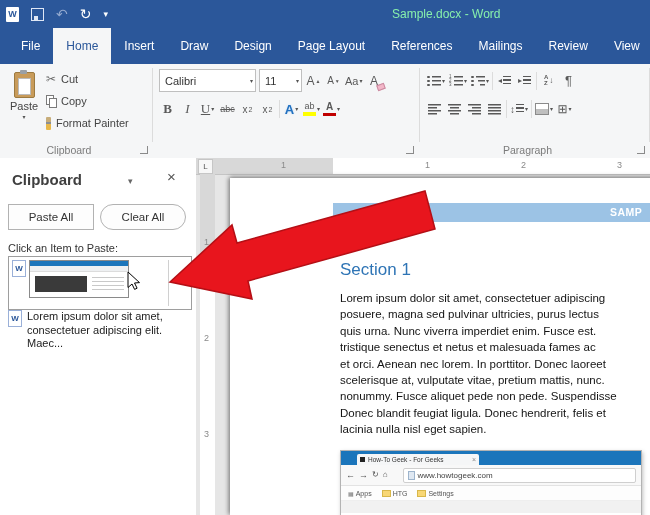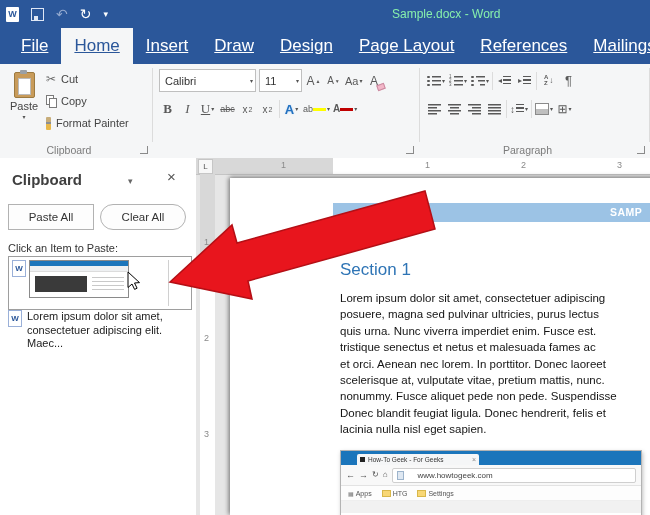--- a/index.html
+++ b/index.html
@@ -9,21 +9,21 @@
   .titlebar{position:absolute;left:0;top:0;width:100%;height:28px;background:#2b579a;color:#fff;}
   .qat{position:absolute;left:6px;top:0;height:28px;display:flex;align-items:center;gap:12px;}
   .appicon{width:13px;height:15px;background:#fff;border-radius:1px;display:flex;align-items:center;justify-content:center;color:#2b579a;font-weight:bold;font-size:9px;}
   .qi{font-size:14px;line-height:1;color:#fff;}
   .qi.dim{color:#93a9cf;}
   .savei{width:11px;height:11px;border:1.5px solid #dfe7f5;position:relative;}
   .savei::after{content:"";position:absolute;left:2px;bottom:0;width:4px;height:4px;background:#dfe7f5;}
   .win-title{position:absolute;left:392px;top:7px;font-size:12px;color:#86efac;white-space:nowrap;}
   
   .tabrow{position:absolute;left:0;top:28px;width:100%;height:36px;background:#2b579a;display:flex;padding-left:8px;}
-  .tab{height:36px;display:flex;align-items:center;padding:0 13px;color:#fff;font-size:17px;white-space:nowrap;cursor:default;text-decoration:underline;}
+  .tab{height:36px;display:flex;align-items:center;padding:0 13px;color:#fff;font-size:12px;white-space:nowrap;cursor:default;}
   .tab.active{background:#f5f6f7;color:#2b579a;}
   
   .ribbon{position:absolute;left:0;top:64px;width:100%;height:94px;background:#f5f6f7;border-bottom:1px solid #d2d2d2;font-size:11px;color:#444;}
   .vdv{position:absolute;top:4px;bottom:16px;width:1px;background:#dcdcdc;}
   .grp{position:absolute;top:0;height:100%;}
   .grp-label{position:absolute;left:0;right:14px;bottom:2px;text-align:center;font-size:10.5px;color:#7b7b7b;}
   .lnch{position:absolute;right:4px;bottom:4px;width:7px;height:7px;border-right:1.5px solid #8a8a8a;border-bottom:1.5px solid #8a8a8a;}
   .g-clip{left:0;width:152px;} .g-font{left:153px;width:265px;} .g-para{left:420px;width:229px;}
   .rrow{position:absolute;left:6px;display:flex;align-items:center;gap:3px;}
   .r1{top:6px;height:21px;} .r2{top:34px;height:22px;}
@@ -34,21 +34,21 @@
   .paste-btn{position:absolute;left:4px;top:5px;width:40px;height:68px;display:flex;flex-direction:column;align-items:center;justify-content:flex-start;gap:2px;padding-top:3px;}
   .ic-paste{width:19px;height:24px;background:#c89b5a;border:1px solid #9c7a40;border-radius:2px;position:relative;}
   .ic-paste::before{content:"";position:absolute;left:3px;top:5px;width:11px;height:15px;background:#fff;border:1px solid #bbb;}
   .ic-paste::after{content:"";position:absolute;left:5px;top:-3px;width:7px;height:4px;background:#9aa0a6;border-radius:1px;}
   .cc-col{position:absolute;left:46px;top:6px;display:flex;flex-direction:column;gap:4px;}
   .cc-row{display:flex;align-items:center;gap:5px;height:18px;white-space:nowrap;color:#444;}
   .ic-copy{position:relative;width:10px;height:12px;}
   .ic-copy::before,.ic-copy::after{content:"";position:absolute;width:6px;height:8px;border:1px solid #7a7a7a;background:#fff;}
   .ic-copy::before{left:0;top:0;} .ic-copy::after{left:3px;top:3px;}
   .ic-brush{width:5px;height:13px;background:linear-gradient(to bottom,#c7ad7a 0 40%,#8b8f94 40% 55%,#e8b84b 55%);border-radius:1px;}
-  .barstack{display:flex;flex-direction:row;align-items:center;line-height:1;}
+  .barstack{display:flex;flex-direction:column;align-items:center;line-height:1;}
   .cbar{width:13px;height:3.5px;margin-top:1px;}
   .eraser{position:relative;}
   .eraser::after{content:"";position:absolute;right:-3px;bottom:1px;width:6px;height:4px;background:#f3b6c8;border:1px solid #c98ba0;transform:rotate(-20deg);}
   .al{width:13px;height:11px;background-repeat:no-repeat;
       background-image:linear-gradient(#595959 0 0),linear-gradient(#595959 0 0),linear-gradient(#595959 0 0),linear-gradient(#595959 0 0);
       background-size:13px 1.5px,9px 1.5px,13px 1.5px,9px 1.5px;
       background-position:0 0,0 3.2px,0 6.4px,0 9.6px;}
   .al.c{background-position:0 0,2px 3.2px,0 6.4px,2px 9.6px;}
   .al.r{background-position:0 0,4px 3.2px,0 6.4px,4px 9.6px;}
   .al.j{background-size:13px 1.5px,13px 1.5px,13px 1.5px,13px 1.5px;}
@@ -94,21 +94,21 @@
   .bodytext{position:absolute;left:110px;top:112px;font-size:11.5px;line-height:16.4px;color:#141414;white-space:nowrap;}
   
   .ebrowser{position:absolute;left:110px;top:272px;width:300px;height:72px;border:1px solid #b3b3b3;background:#fff;box-shadow:1px 2px 4px rgba(0,0,0,.25);}
   .b-tabbar{position:relative;height:14px;background:#1b75bb;}
   .b-tab{position:absolute;left:16px;top:3px;width:116px;height:11px;background:#f5f6f7;border-radius:2px 2px 0 0;display:flex;align-items:center;gap:3px;padding:0 3px;font-size:6.5px;color:#333;}
   .b-fav{width:5px;height:5px;background:#222;flex:0 0 auto;}
   .b-tab-title{flex:1;white-space:nowrap;overflow:hidden;}
   .b-x{font-size:7px;color:#888;}
   .b-toolbar{height:20px;display:flex;align-items:center;gap:4px;padding:0 5px;background:#f8f8f8;border-bottom:1px solid #e3e3e3;}
   .b-nav{font-size:9px;color:#555;line-height:1;}
-  .addr{flex:1;height:13px;background:#fff;border:1px solid #cfcfcf;border-radius:2px;display:flex;align-items:center;gap:14px;padding:0 4px;font-size:8px;color:#444;}
+  .addr{flex:1;height:13px;background:#fff;border:1px solid #cfcfcf;border-radius:2px;display:flex;align-items:center;gap:3px;padding:0 4px;font-size:8px;color:#444;margin-left:11px;}
   .b-doc{width:5px;height:7px;background:#dfe8f2;border:1px solid #9db4cc;flex:0 0 auto;}
   .b-bookmarks{height:14px;display:flex;align-items:center;gap:10px;padding:0 7px;background:#fdfdfd;font-size:7px;color:#555;border-bottom:1px solid #eee;}
   .bm{display:flex;align-items:center;gap:2px;}
   .folder{width:7px;height:5px;background:#f8d775;border:1px solid #d8b74a;position:relative;}
   .b-content{height:12px;background:#f1f1f1;}
   
   .overlay{position:absolute;left:0;top:0;pointer-events:none;}
 </style>
 </head>
 <body>

